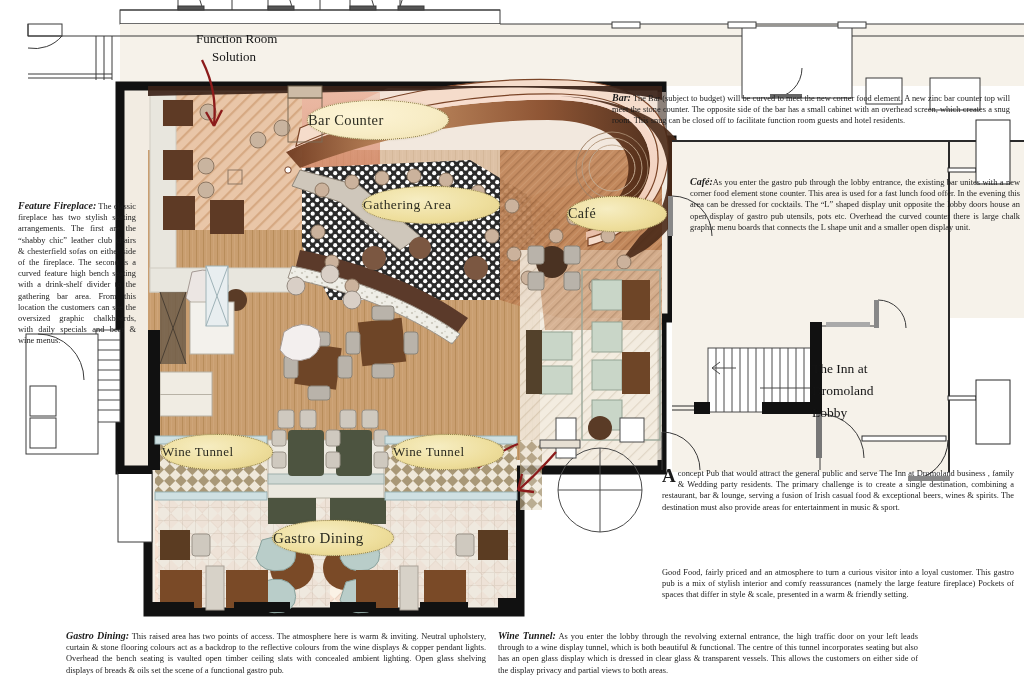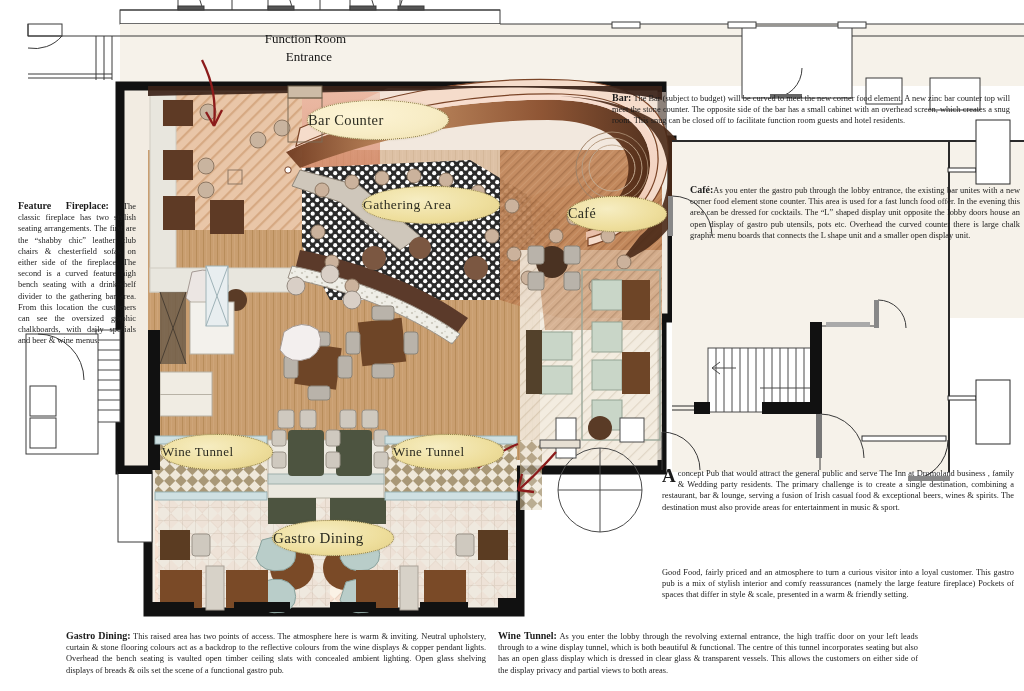--- a/index.html
+++ b/index.html
@@ -27,20 +27,21 @@
     font-family: "Liberation Serif", "DejaVu Serif", serif;
     font-size: 8.4px;
     line-height: 11.2px;
     color: #1b1b1b;
     text-align: justify;
     text-justify: inter-word;
   }
   .txt .lead {
     font-weight: bold;
     font-size: 10px;
+    font-style: italic;
   }
   .txt p { margin: 0; }
 
   
   #plan {
     position: absolute;
     left: 0; top: 0;
     width: 1024px; height: 691px;
   }
 
@@ -64,21 +65,21 @@
   }
   .callout.tan {
     background: radial-gradient(ellipse at 40% 35%, #f6edc2 0%, #eede9c 60%, #e3cf86 100%);
   }
 
   
   .plantext {
     position: absolute;
     font-family: "Liberation Serif", "DejaVu Serif", serif;
     color: #141414;
-    text-align: right;
+    text-align: left;
     line-height: 1.45;
     white-space: pre-line;
   }
   .dropcap {
     float: left;
     font-size: 19px;
     line-height: 15px;
     font-weight: bold;
     padding: 0 2px 0 0;
     font-family: "Liberation Serif", "DejaVu Serif", serif;
@@ -561,31 +562,34 @@
 
 <div class="callout tan" style="left:392px; top:434px; width:110px; height:34px; font-size:13px;">
   <span>Wine Tunnel</span>
 </div>
 
 <div class="callout tan" style="left:272px; top:520px; width:120px; height:34px; font-size:15px;">
   <span>Gastro Dining</span>
 </div>
 
 <div class="plantext" style="left:196px; top:30px; width:150px; font-size:13px;">Function Room</div>
-<div class="plantext" style="left:212px; top:48px; width:120px; font-size:13px;">Entrance</div>
+<div class="plantext" style="left:212px; top:48px; width:120px; font-size:13px;">Solution</div>
+<div class="plantext" style="left:812px; top:358px; width:140px; font-size:13.5px; line-height:22px;">The Inn at
+Dromoland
+Lobby</div>
 
 <div class="txt" style="left:18px; top:200px; width:118px;">
   <p><span class="lead">Feature Fireplace:</span><span> The classic fireplace has two stylish seating arrangements. The first are the “shabby chic” leather club chairs &amp; chesterfield sofas on either side of the fireplace. The second is a curved feature high bench seating with a drink-shelf divider to the gathering bar area. From this location the customers can see the oversized graphic chalkboards, with daily specials and beer &amp; wine menus.</span></p>
 </div>
 
 <div class="txt" style="left:612px; top:92px; width:398px;">
   <p><span class="lead">Bar:</span><span> The Bar (subject to budget) will be curved to meet the  new corner food element. A new zinc bar counter top will meet the stone counter. The opposite side of the bar has a small cabinet with an overhead screen, which creates a snug room. This snug can be closed off to facilitate function room guests and hotel residents.</span></p>
 </div>
 
-<div class="txt" style="left:690px; top:184px; width:330px;">
+<div class="txt" style="left:690px; top:176px; width:330px;">
   <p><span class="lead">Café:</span><span>As you enter the gastro pub through the lobby entrance, the existing bar unites with a new corner food element stone counter. This area is used for a fast lunch food offer. In the evening this area can be dressed for cocktails.  The “L” shaped display unit opposite the lobby doors house an open display of gastro pub utensils, pots etc. Overhead the curved counter there is large chalk graphic menu boards that connects the L shape unit and a smaller open display unit.</span></p>
 </div>
 
 <div class="txt" style="left:662px; top:468px; width:352px;">
   <p><span class="dropcap">A</span><span> concept Pub that would attract the general public and serve The Inn at Dromoland  business , family &amp; Wedding party residents.  The primary challenge is to create a single destination, combining a restaurant, bar &amp; lounge, serving a fusion of Irish casual food &amp; exceptional beers, wines &amp; spirits. The destination must also provide areas for entertainment in music &amp; sport.</span></p>
 </div>
 
 <div class="txt" style="left:662px; top:567px; width:352px;">
   <p><span>Good Food, fairly priced and an atmosphere to turn a curious visitor into a loyal customer. This gastro pub is a mix of stylish interior and comfy reassurances (namely the large feature fireplace) Pockets of spaces that differ in style &amp; scale, presented in a warm &amp; friendly setting.</span></p>
 </div>

